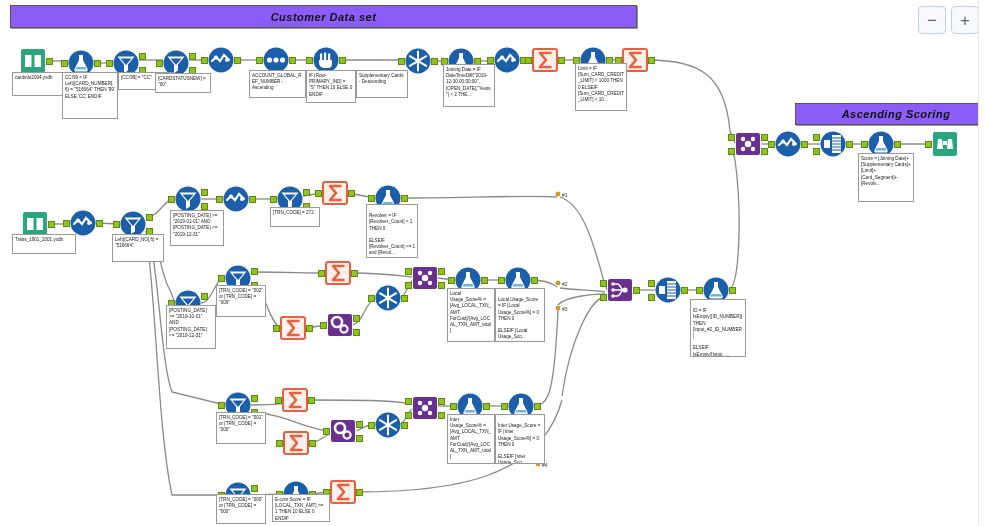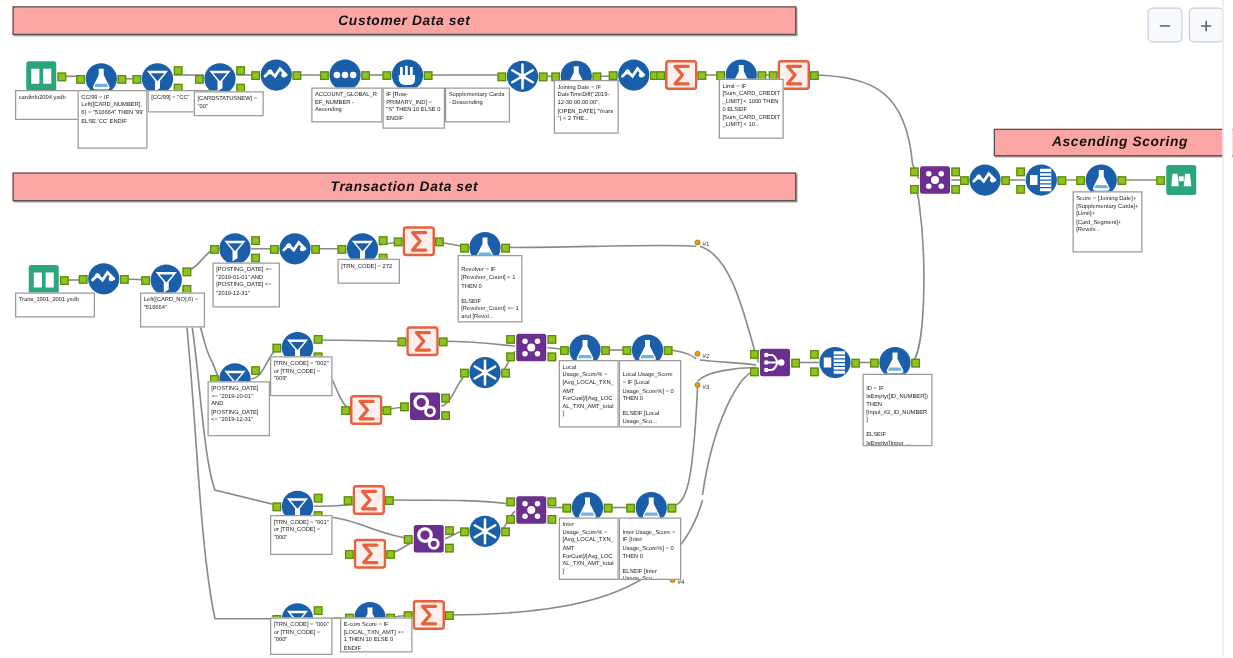--- a/index.html
+++ b/index.html
@@ -5,21 +5,21 @@
   html,body{margin:0;padding:0;}
   body{
     width:986px;height:526px;overflow:hidden;position:relative;
     background:#ffffff;
     font-family:"Liberation Sans", sans-serif;
   }
   #canvas{position:absolute;left:0;top:0;width:986px;height:526px;}
 
   
   .banner{
-    position:absolute;background:#fca5a5;border:1px solid #555;
+    position:absolute;background:#8b5cf6;border:1px solid #555;
     box-shadow:1px 1px 0 #999;
     display:flex;align-items:center;justify-content:center;
     font-style:italic;font-weight:600;color:#111;
     letter-spacing:.5px;
   }
 
   
   .node{position:absolute;width:26px;height:26px;}
   
   .anch{position:absolute;width:5px;height:5px;background:#8fc31f;border:1px solid #5f8a10;}
@@ -134,23 +134,20 @@
     <circle class="wdot" cx="538" cy="464" r="2"></circle>
     <text class="wlbl" x="562" y="197">#1</text>
     <text class="wlbl" x="562" y="286">#2</text>
     <text class="wlbl" x="562" y="311">#3</text>
     <text class="wlbl" x="542" y="467">#4</text>
   </svg>
 
   <div class="banner" style="left:10px;top:5px;width:625px;height:21px;font-size:11px;">
     <span>Customer  Data set</span>
   </div>
-  <div class="banner" style="left:10px;top:138px;width:625px;height:21px;font-size:11px;">
-    <span>Transaction Data set</span>
-  </div>
   <div class="banner" style="left:795px;top:103px;width:200px;height:20px;font-size:11px;">
     <span>Ascending  Scoring</span>
   </div>
 
   <div id="nodes-host">
       <div class="node" style="left: 20px; top: 48px;">
         <span class="gl"><svg width="26" height="26" viewBox="0 0 26 26">
         <rect x="1" y="1" width="24" height="24" rx="2" fill="#2aa67f"></rect>
         <path d="M5 7h6.5v12H5z" fill="#fff"></path>
             <path d="M14.5 7H21v12h-6.5z" fill="#fff"></path>

